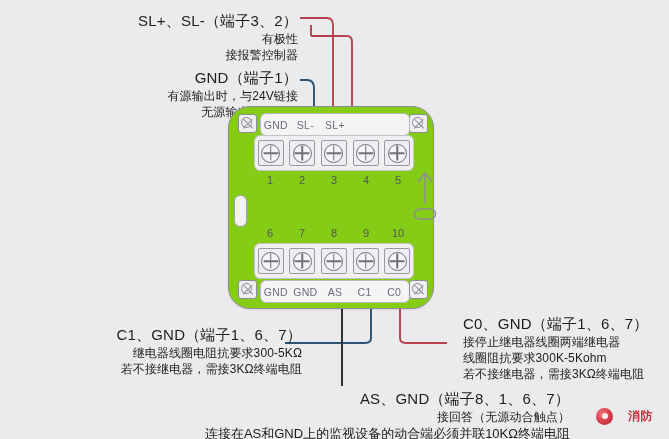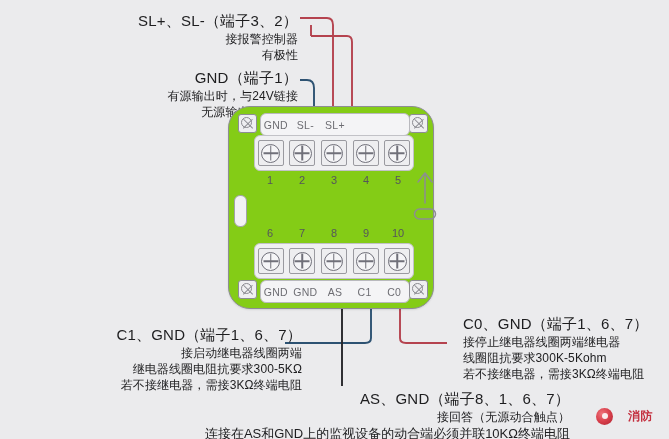--- a/index.html
+++ b/index.html
@@ -167,33 +167,32 @@
       <path d="M 342 309 V 386"></path>
     </g>
 
     <g fill="none" stroke="#b5434f" stroke-width="1.9" stroke-linecap="butt" stroke-linejoin="round">
       <path d="M 400 309 V 338 Q 400 343 406 343 H 447"></path>
     </g>
   </svg>
 
   <div class="note r" id="note-sl">
     <div class="hd">SL+、SL-（端子3、2）</div>
+    <div class="bd">有极性</div>
     <div class="bd">接报警控制器</div>
-    <div class="bd">有极性</div>
   </div>
 
   <div class="note r" id="note-gnd">
     <div class="hd">GND（端子1）</div>
     <div class="bd">有源输出时，与24V链接</div>
     <div class="bd">无源输出时，留用</div>
   </div>
 
   <div class="note r" id="note-c1">
     <div class="hd">C1、GND（端子1、6、7）</div>
-    <div class="bd">接启动继电器线圈两端</div>
     <div class="bd">继电器线圈电阻抗要求300-5KΩ</div>
     <div class="bd">若不接继电器，需接3KΩ终端电阻</div>
   </div>
 
   <div class="note l" id="note-c0">
     <div class="hd">C0、GND（端子1、6、7）</div>
     <div class="bd">接停止继电器线圈两端继电器</div>
     <div class="bd">线圈阻抗要求300K-5Kohm</div>
     <div class="bd">若不接继电器，需接3KΩ终端电阻</div>
   </div>

